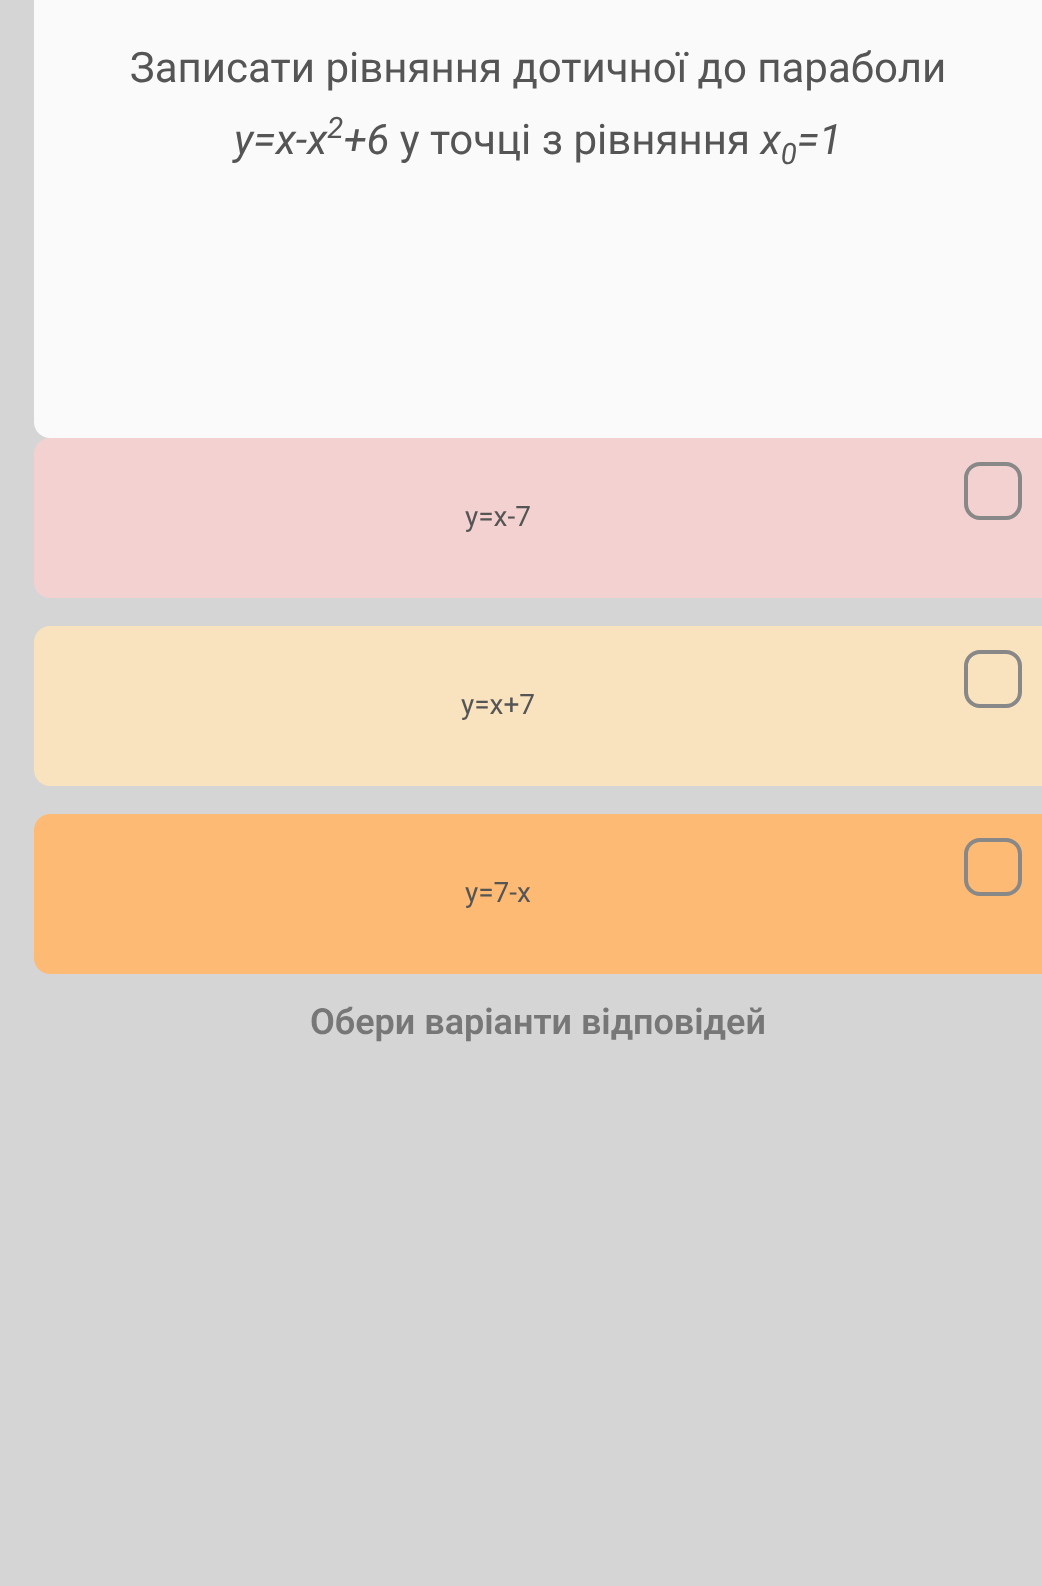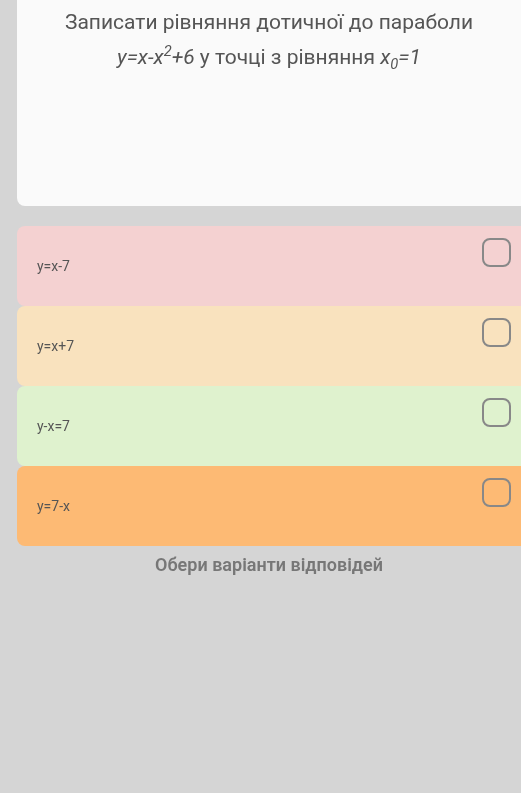--- a/index.html
+++ b/index.html
@@ -13,22 +13,21 @@
       width: 521px;
       height: 793px;
       overflow: hidden;
     }
     .container {
       padding-left: 17px;
       padding-right: 0;
     }
     .question-card {
       background: #fafafa;
-      padding: 6px 15px 130px 15px;
-      margin-bottom: 20px;
+      padding: 19px 15px 130px 15px;
       border-bottom-left-radius: 8px;
     }
     .question-text {
       text-align: center;
       color: #555;
       font-size: 21px;
       line-height: 1.6;
     }
     .formula {
       font-style: italic;
@@ -37,23 +36,25 @@
       font-size: 0.7em;
       vertical-align: super;
     }
     .formula sub {
       font-size: 0.7em;
       vertical-align: sub;
     }
     .option {
       position: relative;
       padding: 32px 60px 32px 20px;
+      margin-bottom: 14px;
       border-radius: 8px 0 0 8px;
       display: flex;
       align-items: center;
+      justify-content: center;
     }
     .option-text {
       color: #555;
       font-size: 14px;
       text-align: center;
     }
     .checkbox {
       position: absolute;
       right: 10px;
       top: 12px;
@@ -95,24 +96,20 @@
     <span class="option-text">y=x-7</span>
     <div class="checkbox"></div>
   </div>
 
   <div class="option opt-2">
     <span class="option-text">y=x+7</span>
     <div class="checkbox"></div>
   </div>
 
 
-  <div class="option opt-4">
-    <span class="option-text">y-x=7</span>
-    <div class="checkbox"></div>
-  </div>
 
   <div class="option opt-5">
     <span class="option-text">y=7-x</span>
     <div class="checkbox"></div>
   </div>
 
   <div class="footer-text">Обери варіанти відповідей</div>
 </div>
 
 </body></html>

